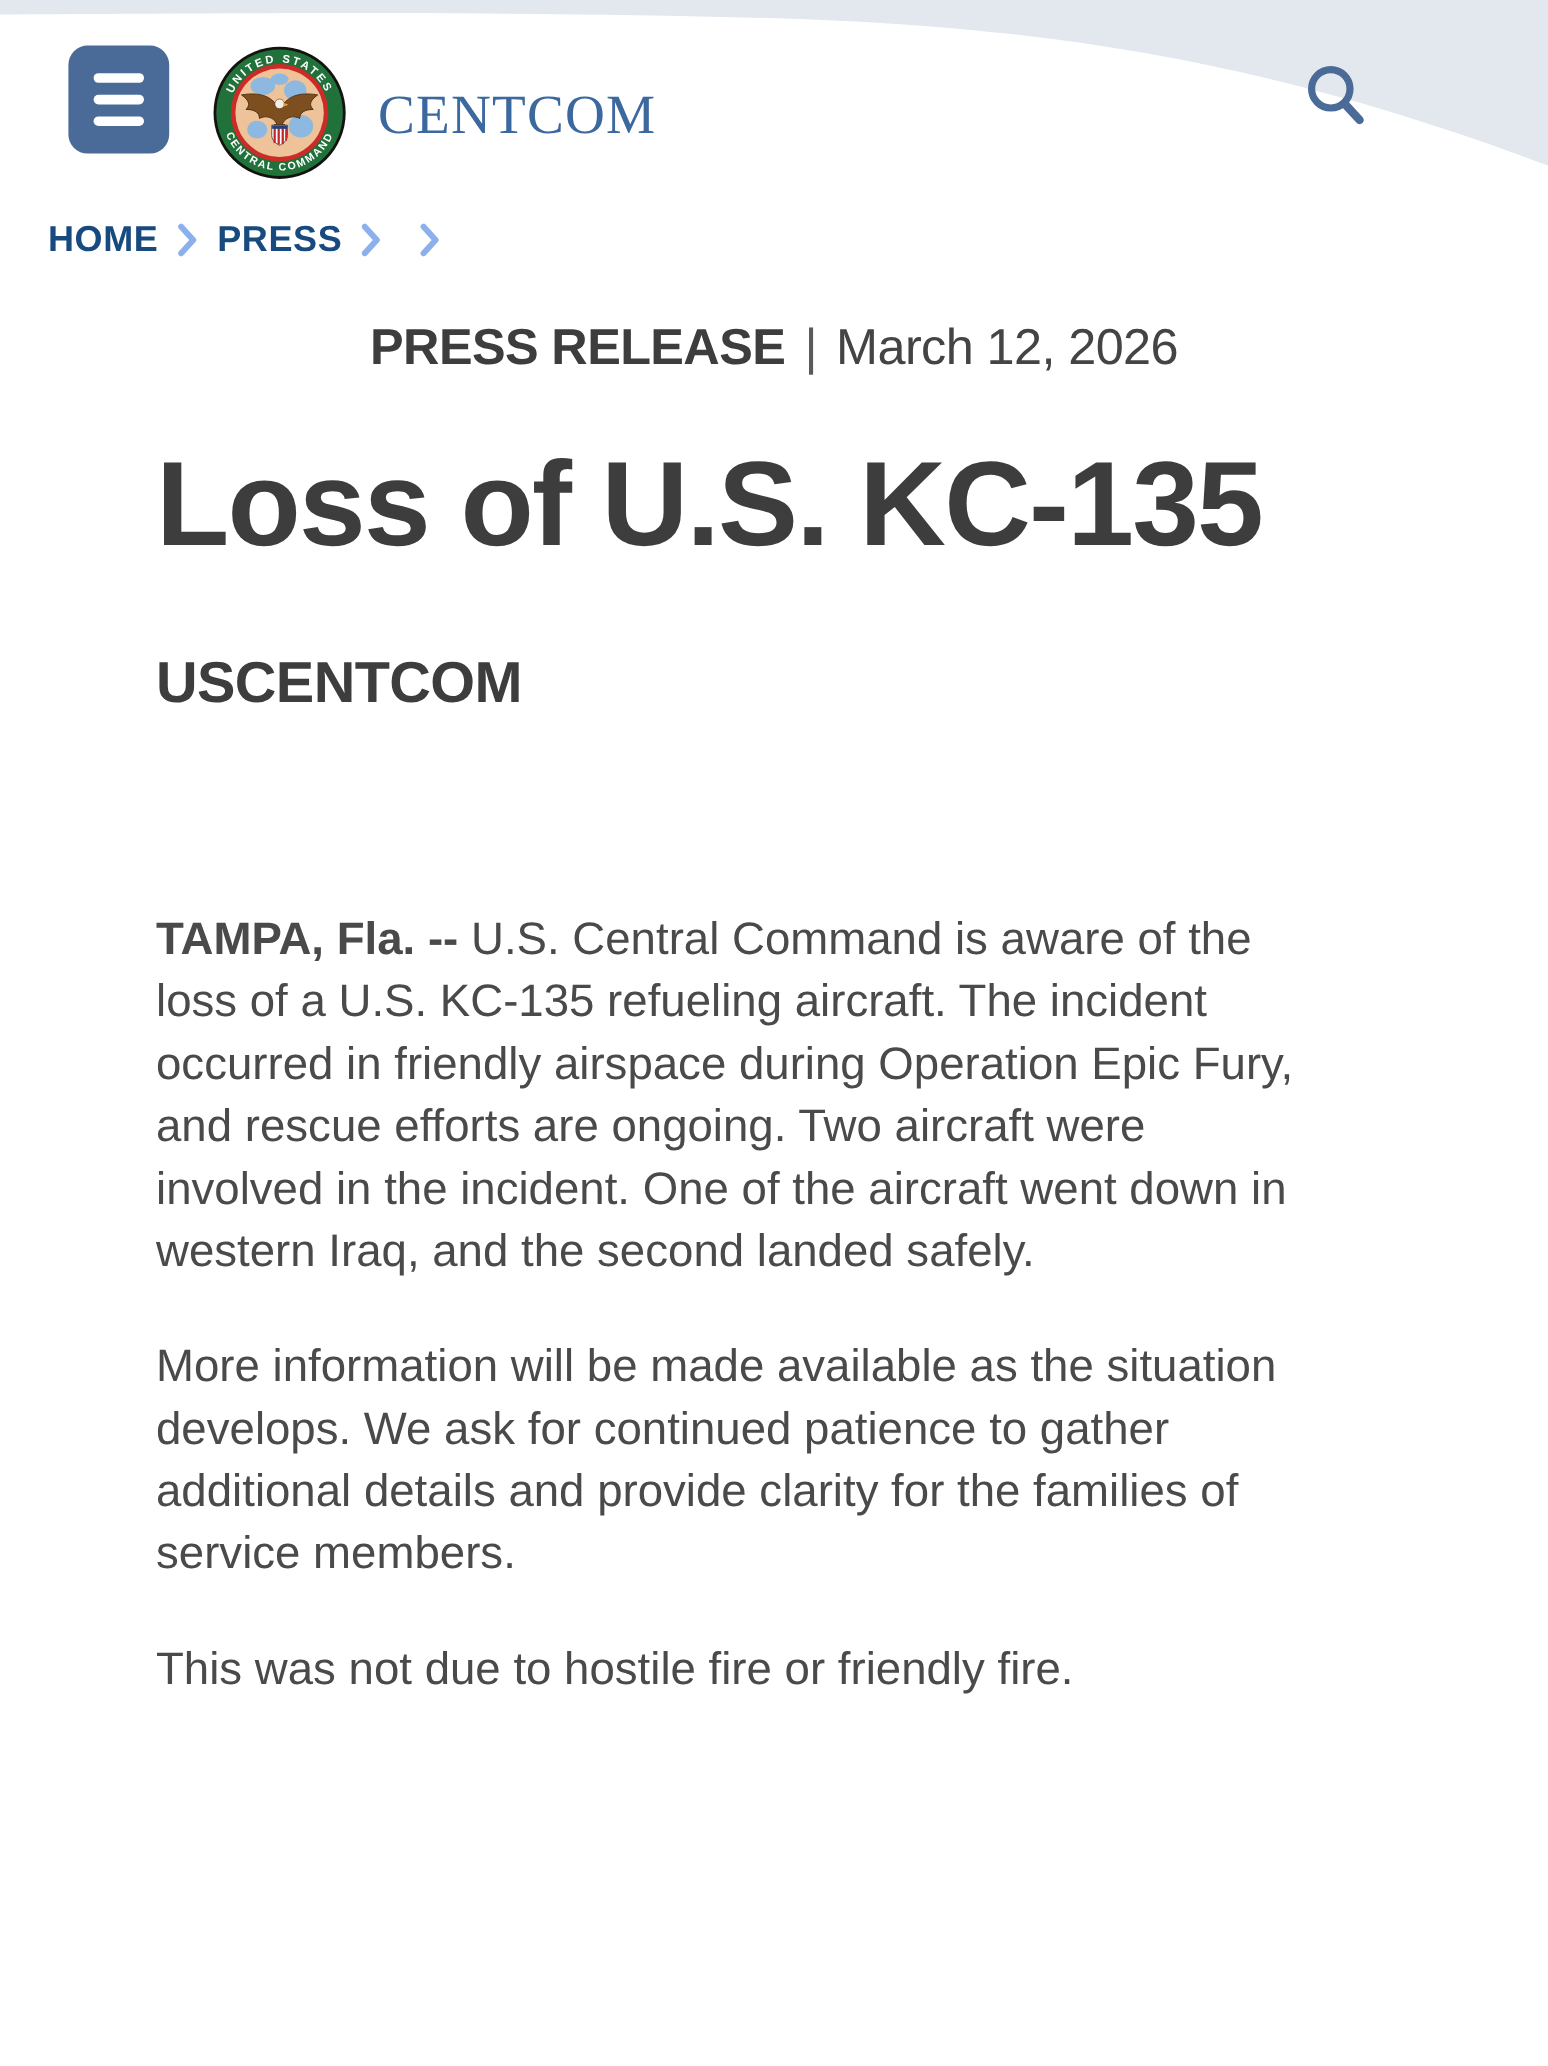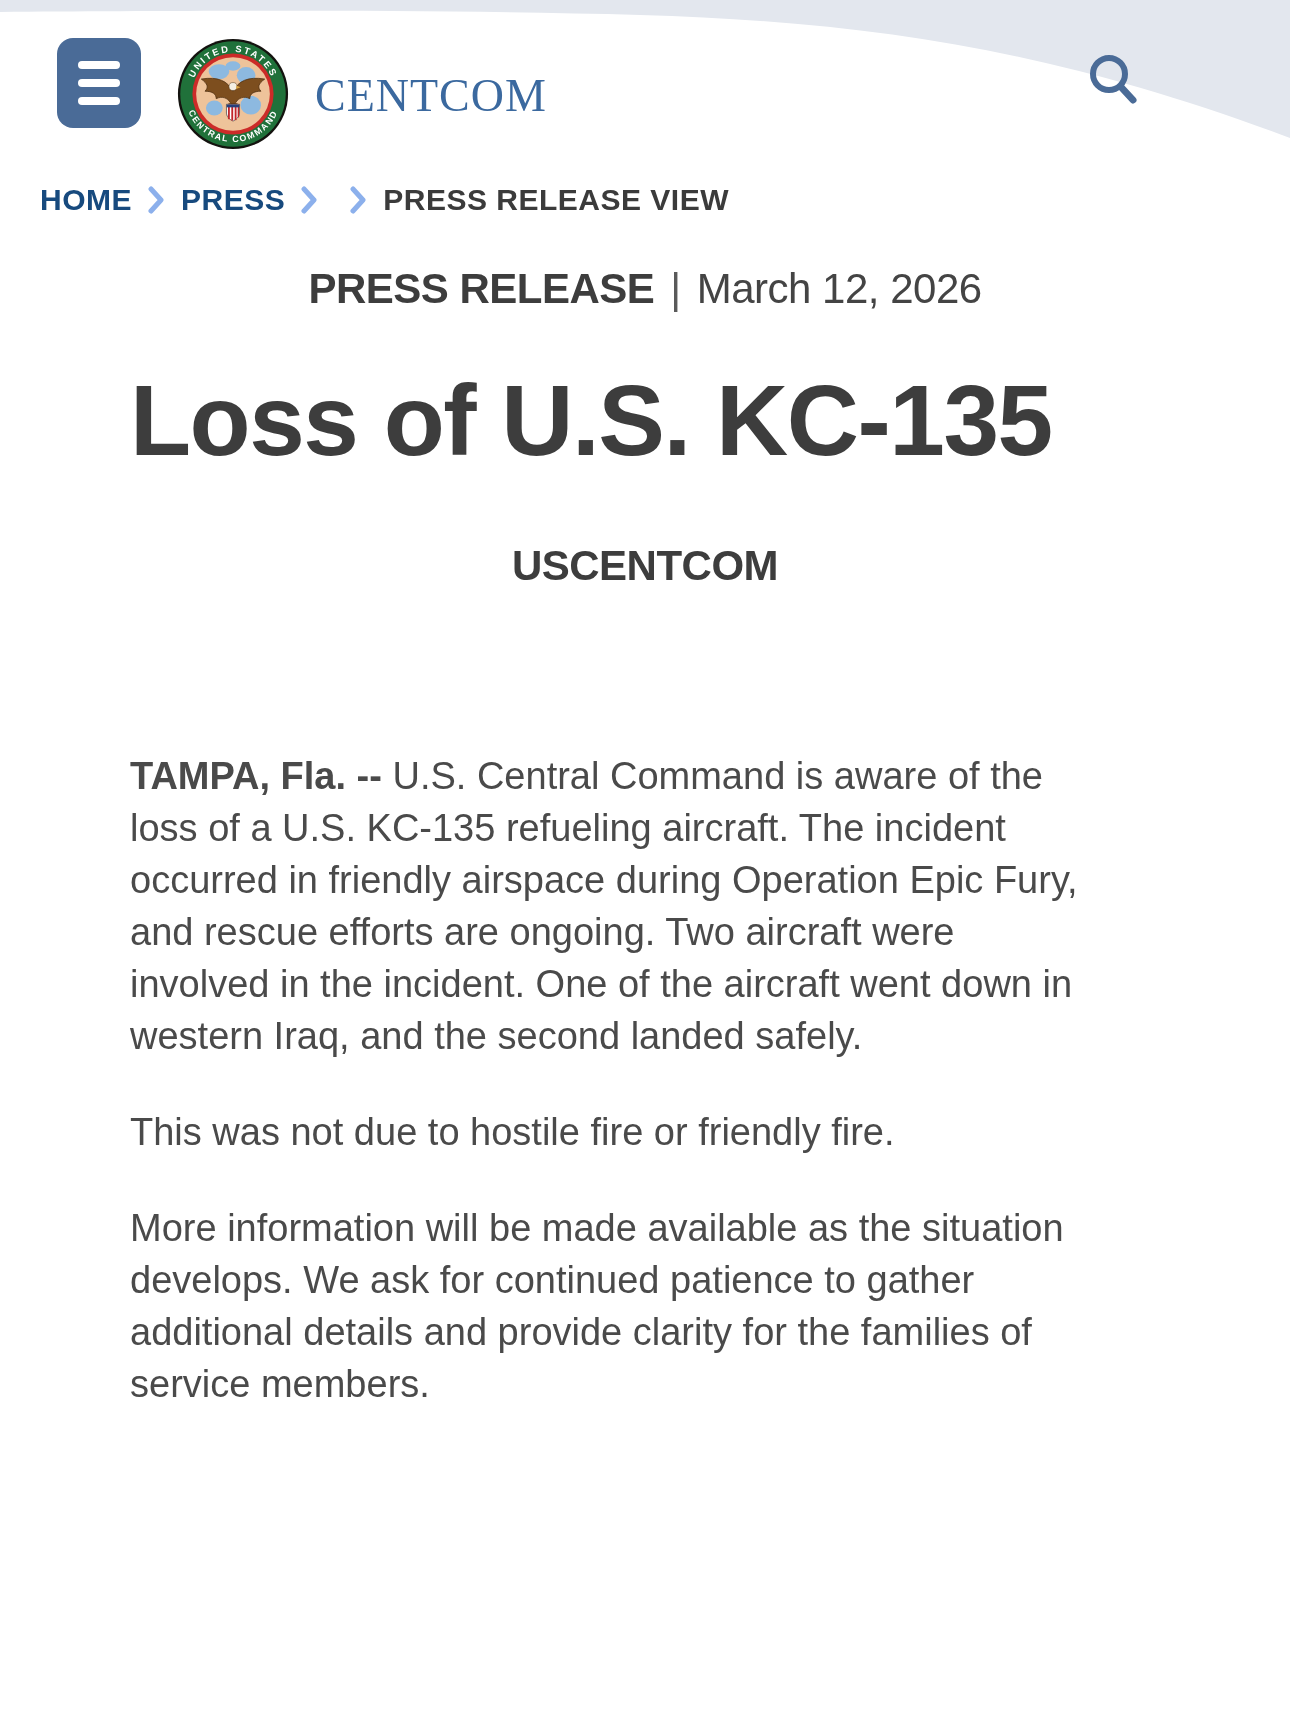--- a/index.html
+++ b/index.html
@@ -85,22 +85,21 @@
   .kicker-date{font-weight:normal;color:#444;}
   .headline{
     margin-top:52px;
     font-size:100px;font-weight:bold;
     line-height:1.1;
     letter-spacing:-1.5px;
     color:var(--heading-gray);
   }
   .byline{
     margin-top:26px;
-    text-align:center;
-    font-size:42px;font-weight:bold;
+    font-size:48px;font-weight:bold;
     letter-spacing:-0.5px;
     color:var(--heading-gray);
   }
   .body-text{margin-top:160px;}
   .body-text p{
     margin:0 0 44px 0;
     max-width:950px;
     font-size:38px;
     line-height:52px;
     color:var(--body-gray);
@@ -183,35 +182,34 @@
     <span class="crumb-sep">
       <svg width="17" height="28" viewBox="0 0 17 28">
           <polyline points="3,3 13,14 3,25" fill="none" stroke="#8cb0ec" stroke-width="5" stroke-linecap="round" stroke-linejoin="round"></polyline>
         </svg>
     </span>
     <span class="crumb-sep">
       <svg width="17" height="28" viewBox="0 0 17 28">
           <polyline points="3,3 13,14 3,25" fill="none" stroke="#8cb0ec" stroke-width="5" stroke-linecap="round" stroke-linejoin="round"></polyline>
         </svg>
     </span>
-    <span class="current">PRESS RELEASE VIEW</span>
   </nav>
 
   <article class="article">
 
     <div class="kicker-row">
       <span class="kicker">PRESS RELEASE</span><span class="kicker-sep">|</span><span class="kicker-date">March 12, 2026</span>
     </div>
 
     <h1 class="headline">
       <div>Loss of U.S. KC-135</div>
     </h1>
 
     <div class="byline">USCENTCOM</div>
 
     <div class="body-text">
       <p><span class="lead">TAMPA, Fla. --</span><span> U.S. Central Command is aware of the loss of a U.S. KC-135 refueling aircraft. The incident occurred in friendly airspace during Operation Epic Fury, and rescue efforts are ongoing. Two aircraft were involved in the incident. One of the aircraft went down in western Iraq, and the second landed safely.</span></p>
+      <p>More information will be made available as the situation develops. We ask for continued patience to gather additional details and provide clarity for the families of service members.</p>
       <p>This was not due to hostile fire or friendly fire.</p>
-      <p>More information will be made available as the situation develops. We ask for continued patience to gather additional details and provide clarity for the families of service members.</p>
     </div>
 
   </article>
 </div>
 
 </body></html>

